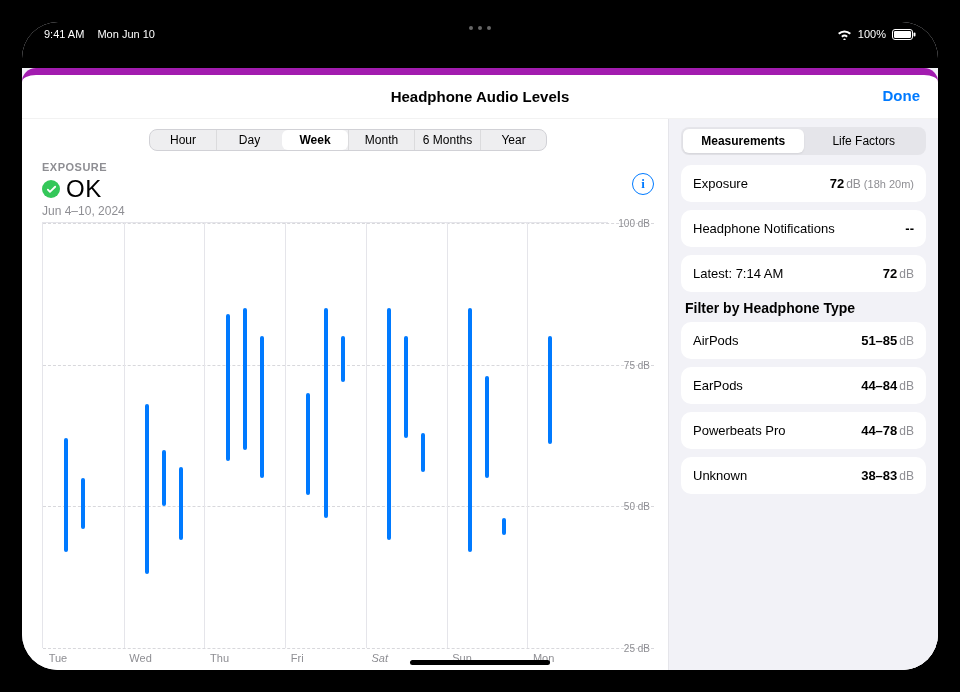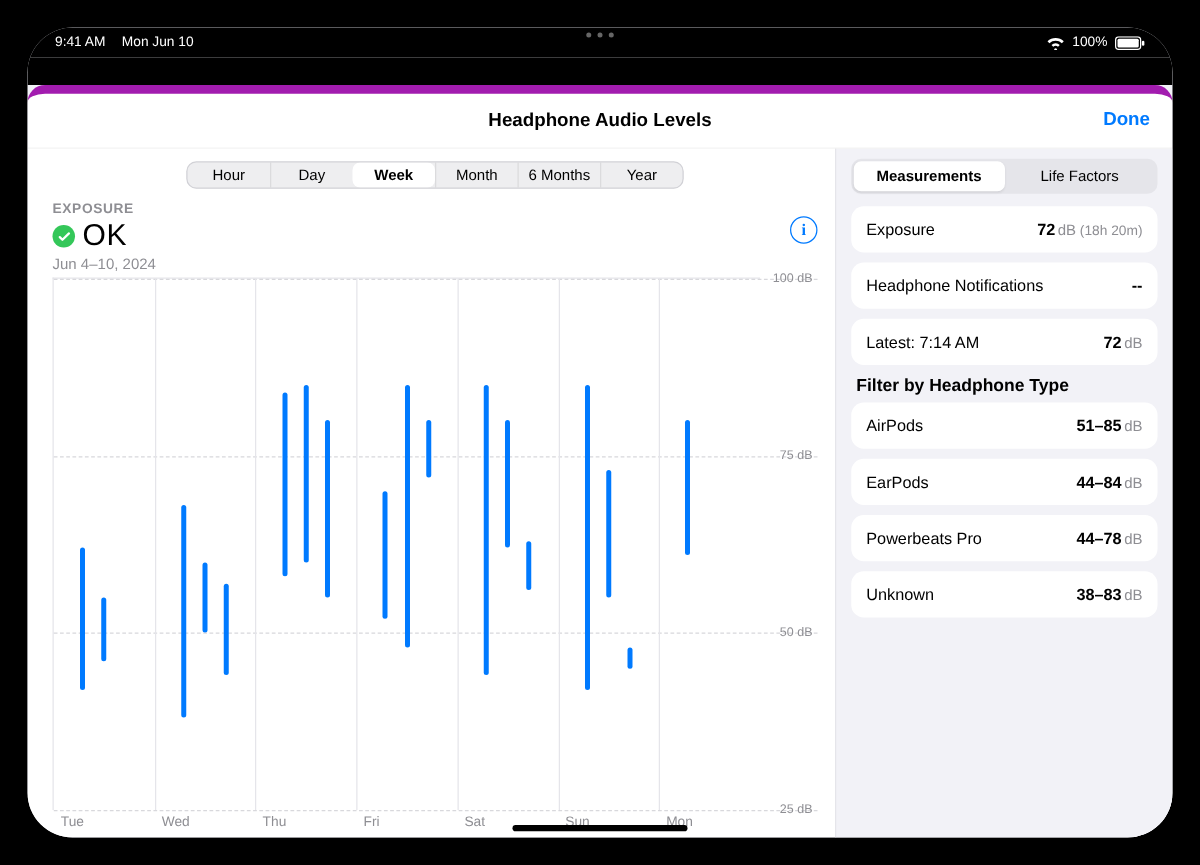--- a/index.html
+++ b/index.html
@@ -129,21 +129,21 @@
                 <div class="hline" style="top: 0%;"></div>
                 <div class="ylabel" style="top: 0%;">100 dB</div>
                 <div class="xlabel" style="left: 1%;">Tue</div>
                 <div class="vgrid" style="left: 14.2857%;"></div>
                 <div class="xlabel" style="left: 15.2857%;">Wed</div>
                 <div class="vgrid" style="left: 28.5714%;"></div>
                 <div class="xlabel" style="left: 29.5714%;">Thu</div>
                 <div class="vgrid" style="left: 42.8571%;"></div>
                 <div class="xlabel" style="left: 43.8571%;">Fri</div>
                 <div class="vgrid" style="left: 57.1429%;"></div>
-                <div class="xlabel" style="left: 58.1429%;">Sat</div>
+                <div class="xlabel" style="left: 58.1429%; font-style: italic;">Sat</div>
                 <div class="vgrid" style="left: 71.4286%;"></div>
                 <div class="xlabel" style="left: 72.4286%;">Sun</div>
                 <div class="vgrid" style="left: 85.7143%;"></div>
                 <div class="xlabel" style="left: 86.7143%; text-align: right;">Mon</div>
                 <div class="bar" style="left: calc(4.09524% - 2px); top: 50.6667%; height: 26.6667%;"></div>
                 <div class="bar" style="left: calc(7.14286% - 2px); top: 60%; height: 12%;"></div>
                 <div class="bar" style="left: calc(18.381% - 2px); top: 42.6667%; height: 40%;"></div>
                 <div class="bar" style="left: calc(21.4286% - 2px); top: 53.3333%; height: 13.3333%;"></div>
                 <div class="bar" style="left: calc(24.4762% - 2px); top: 57.3333%; height: 17.3333%;"></div>
                 <div class="bar" style="left: calc(32.6667% - 2px); top: 21.3333%; height: 34.6667%;"></div>

